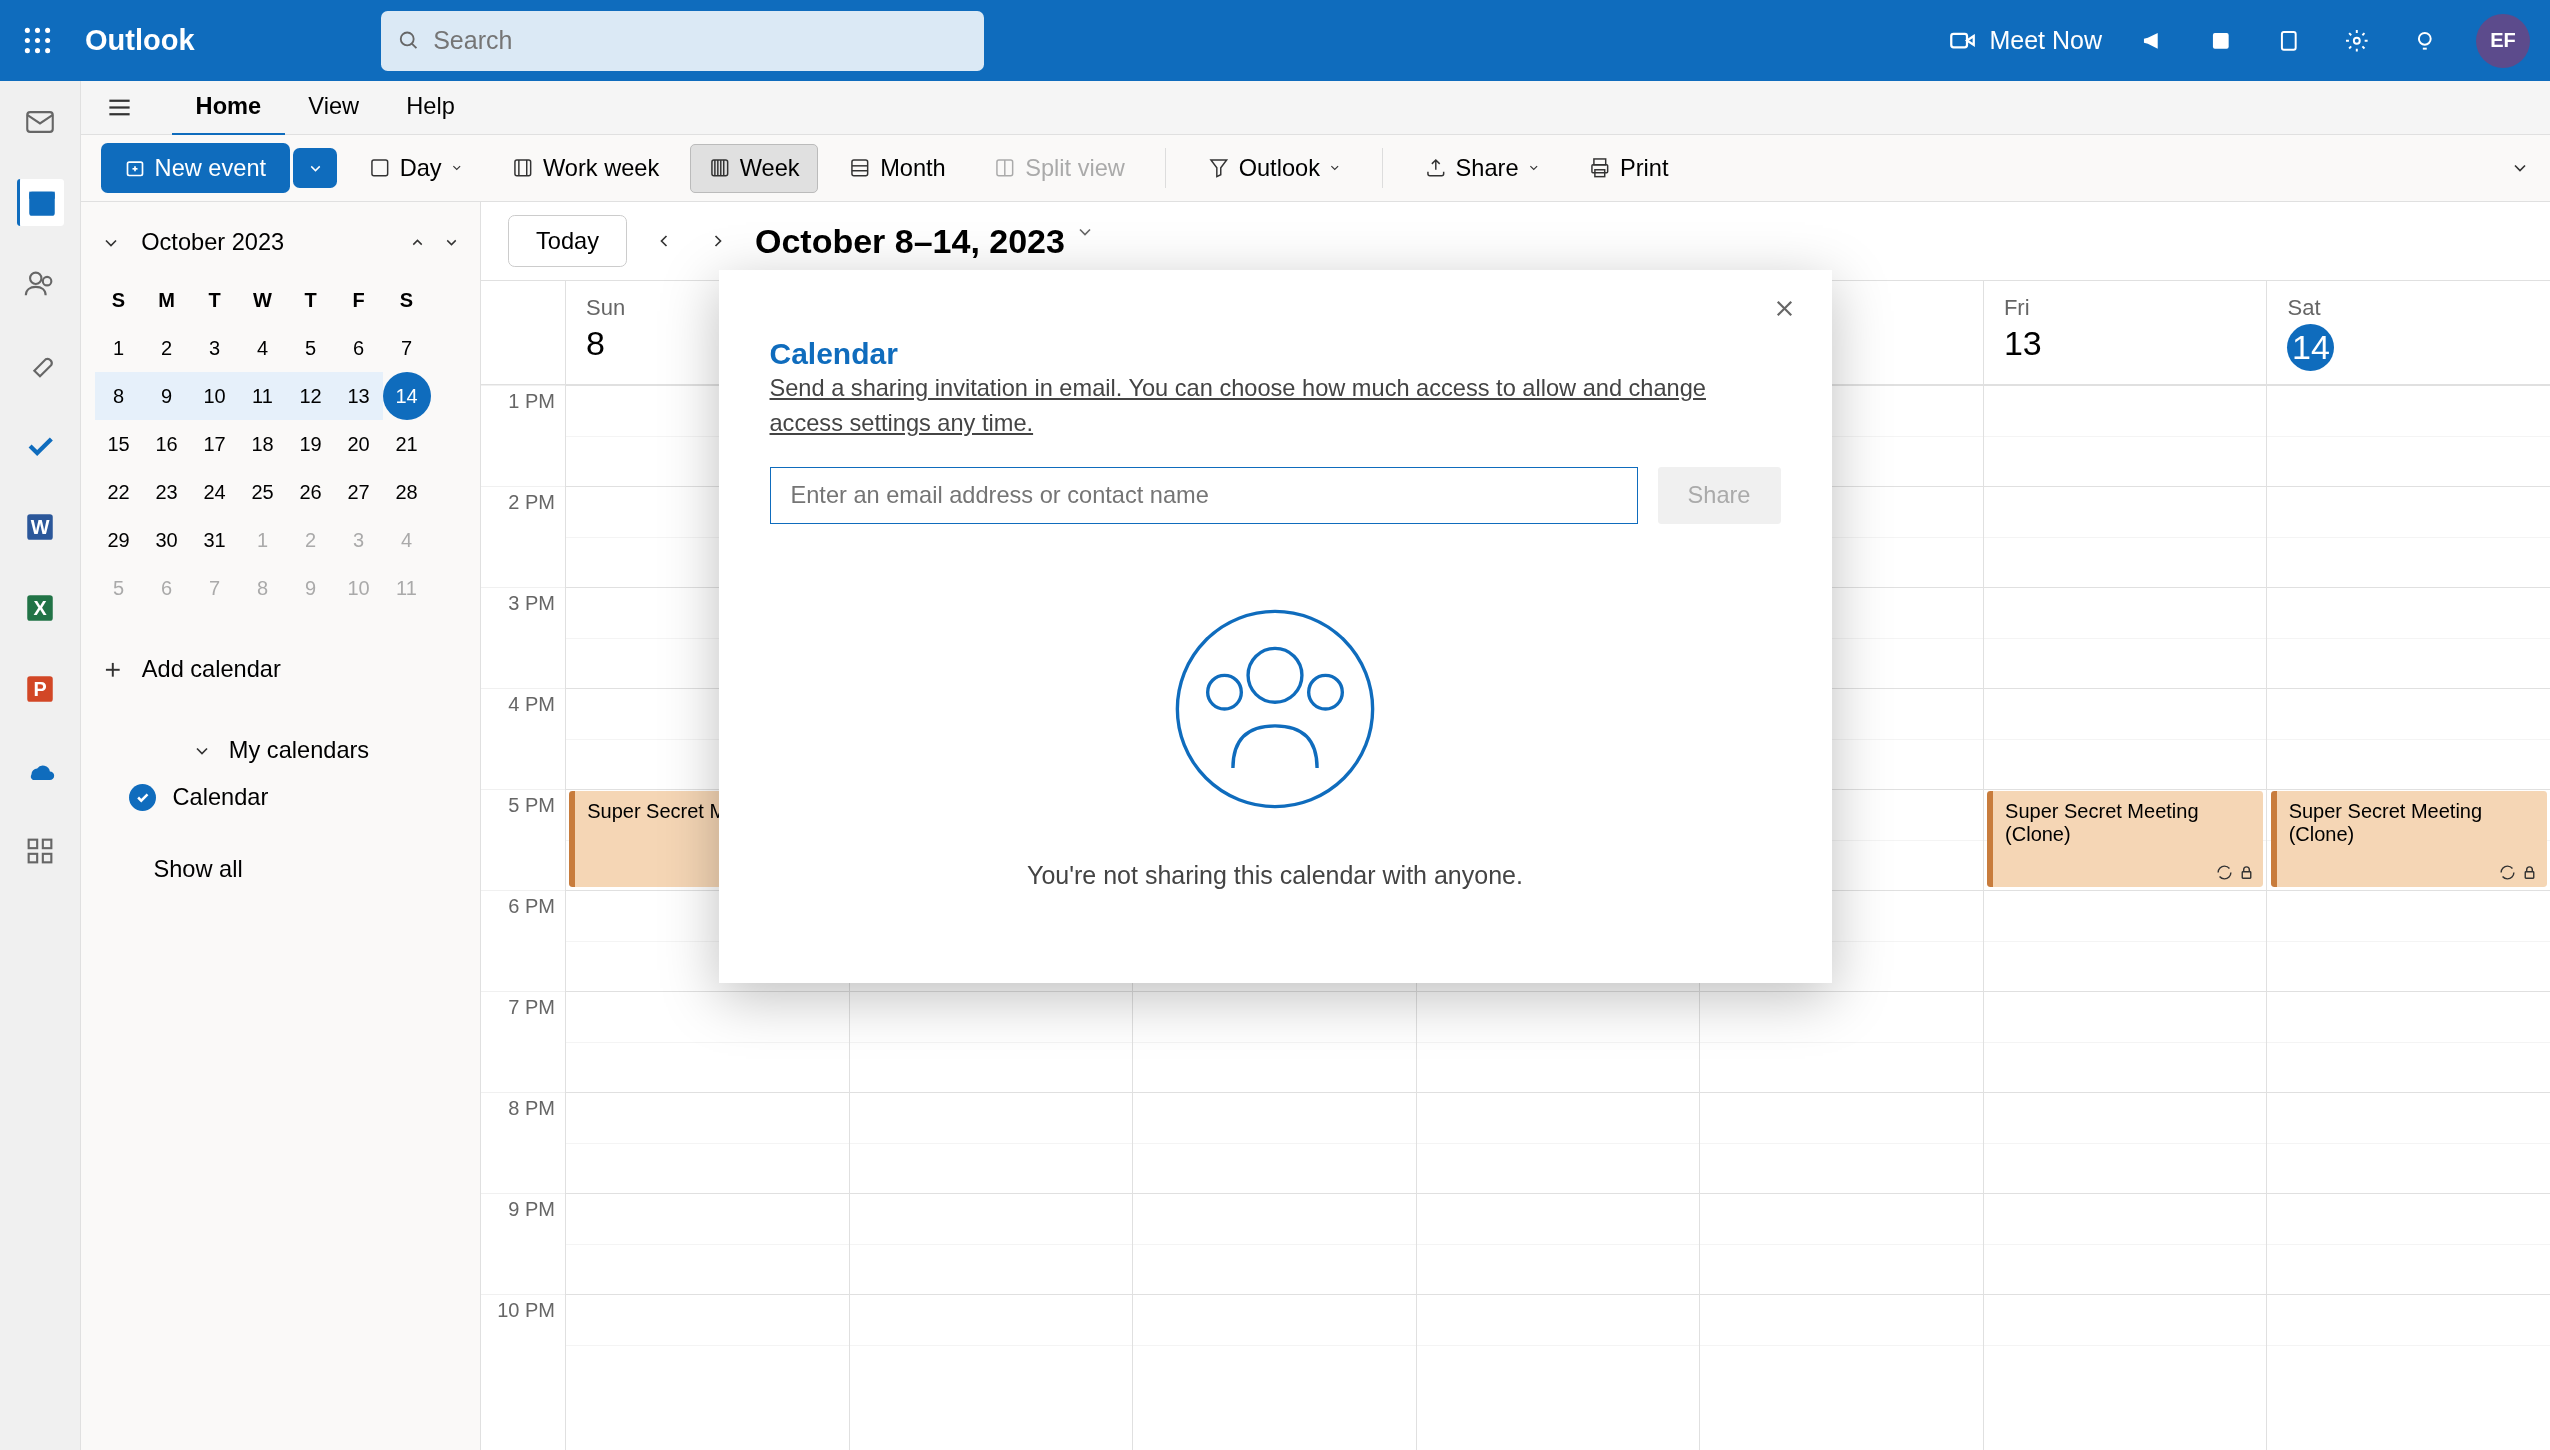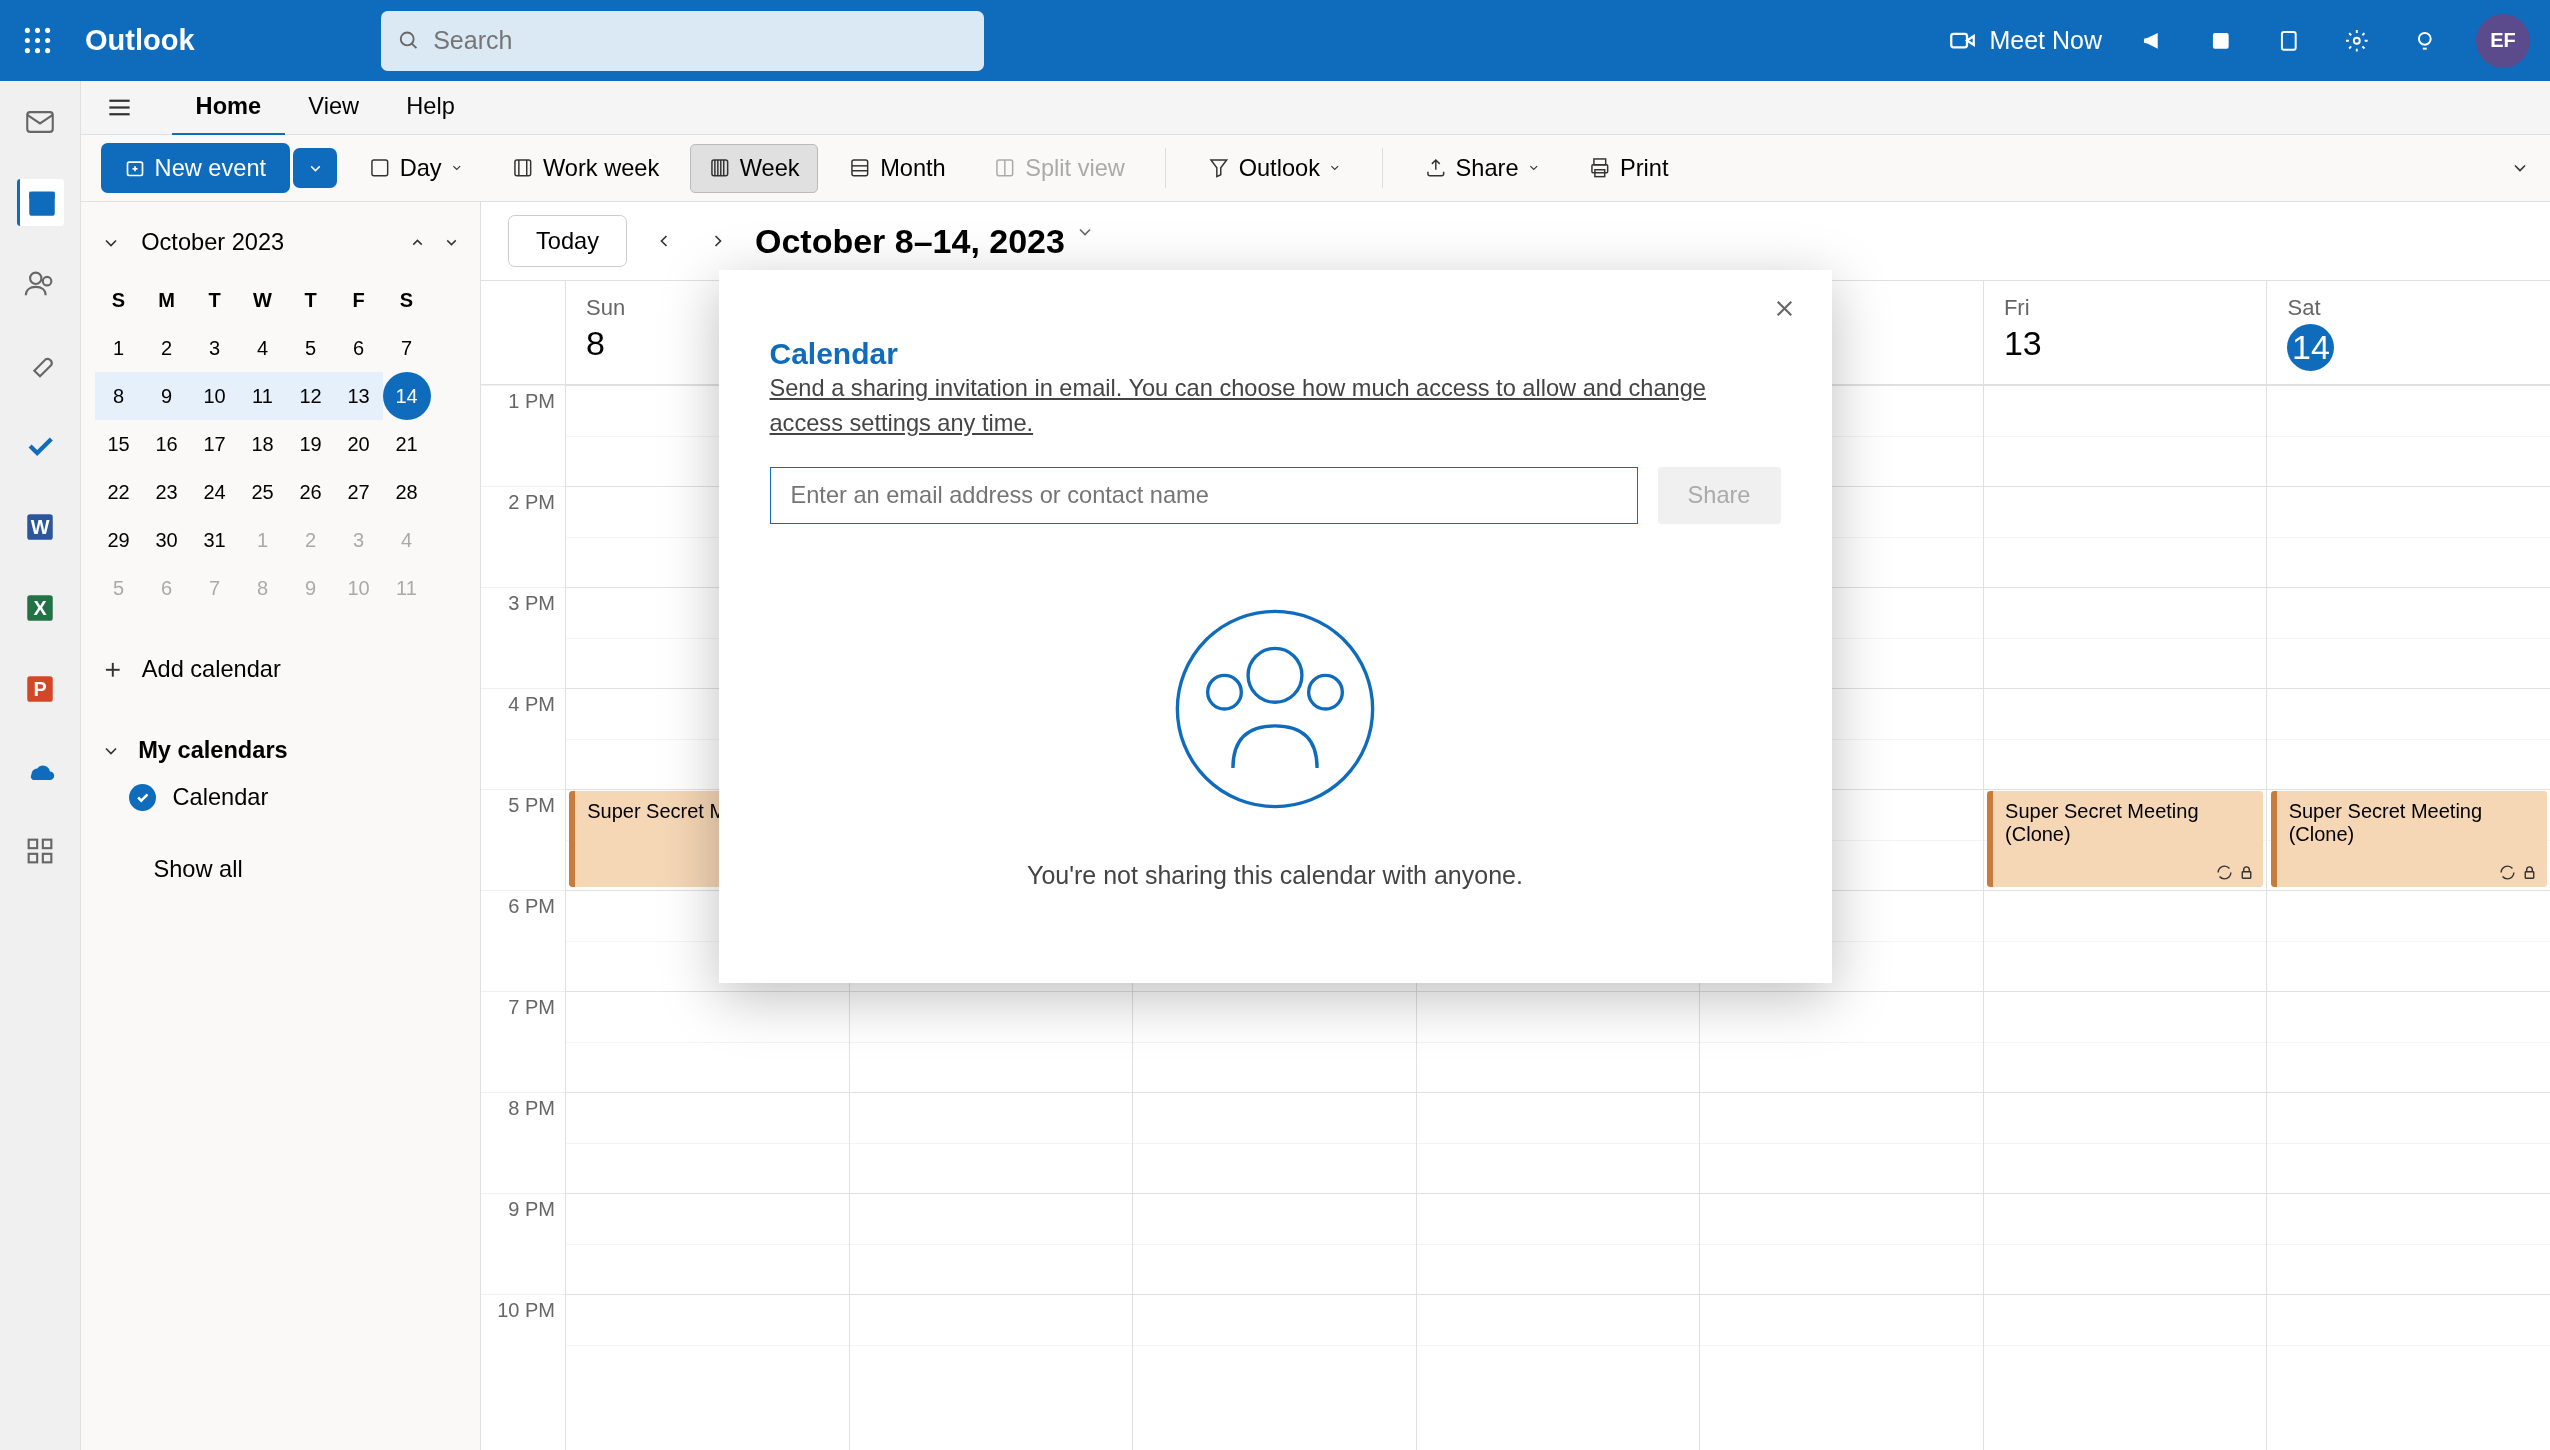--- a/index.html
+++ b/index.html
@@ -314,23 +314,24 @@
       font-size: 23.6px;
       cursor: pointer;
     }
     
     .my-calendars-header {
       display: flex;
       align-items: center;
       gap: 17px;
       padding: 10px 6.7px;
       font-size: 23.6px;
-      font-weight: 700;
+      font-weight: 400;
       cursor: pointer;
       margin-top: 34px;
+      justify-content: center;
     }
     
     .calendar-item {
       display: flex;
       align-items: center;
       gap: 17px;
       padding: 10px 6.7px 10px 34px;
       font-size: 23.6px;
       cursor: pointer;
     }

